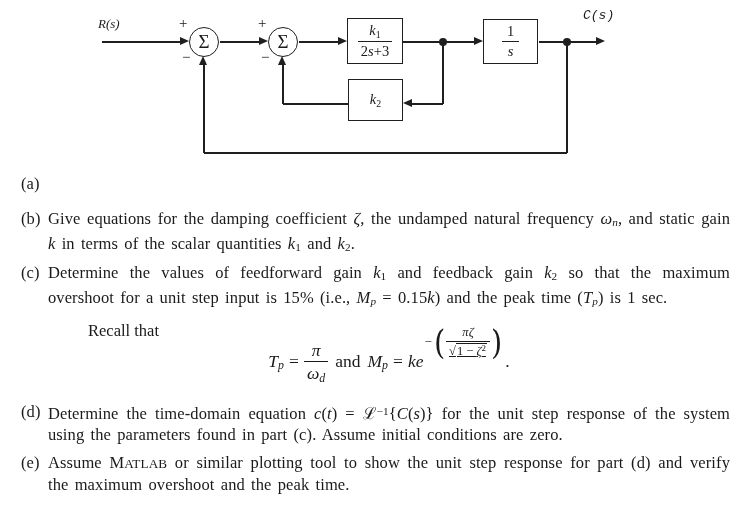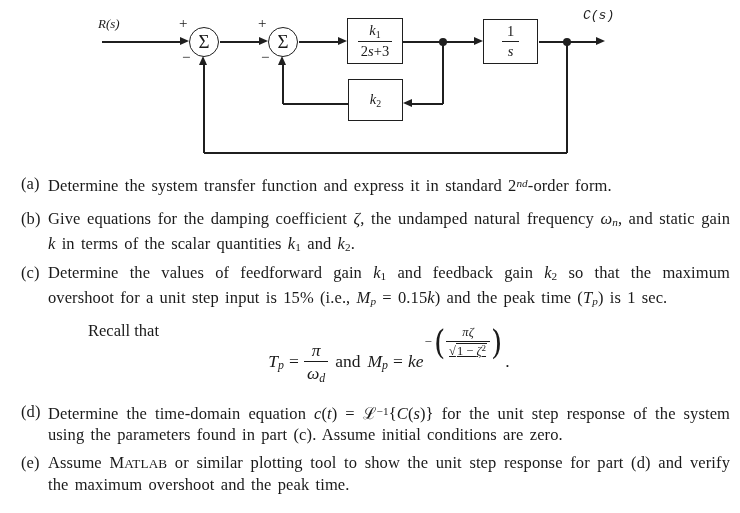--- a/index.html
+++ b/index.html
@@ -133,21 +133,20 @@
   <div class="arr-u" style="left:278px; top:56px;"></div>
 
   <div class="vline" style="left:566px; top:41px; height:112px;"></div>
   <div class="hline" style="left:204px; top:152px; width:363px;"></div>
   <div class="vline" style="left:203px; top:64px; height:89px;"></div>
   <div class="arr-u" style="left:199px; top:56px;"></div>
 </div>
 
 <div class="item" style="top:173px;">
   <span class="ilabel">(a)</span>
-  <span><span class="seg-n">Determine the system transfer function and express it in standard 2</span><span class="seg-sup-i">nd</span><span class="seg-n">-order form.</span></span>
 </div>
 
 <div class="item" style="top:208px;">
   <span class="ilabel">(b)</span>
   <span><span class="seg-n">Give equations for the damping coefficient </span><span class="seg-i">ζ</span><span class="seg-n">, the undamped natural frequency </span><span class="seg-i">ω</span><span class="seg-sub-i">n</span><span class="seg-n">, and static gain </span><span class="seg-i">k</span><span class="seg-n"> in terms of the scalar quantities </span><span class="seg-i">k</span><span class="seg-sub">1</span><span class="seg-n"> and </span><span class="seg-i">k</span><span class="seg-sub">2</span><span class="seg-n">.</span></span>
 </div>
 
 <div class="item" style="top:262px;">
   <span class="ilabel">(c)</span>
   <span><span class="seg-n">Determine the values of feedforward gain </span><span class="seg-i">k</span><span class="seg-sub">1</span><span class="seg-n"> and feedback gain </span><span class="seg-i">k</span><span class="seg-sub">2</span><span class="seg-n"> so that the maximum overshoot for a unit step input is 15% (i.e., </span><span class="seg-i">M</span><span class="seg-sub-i">p</span><span class="seg-n"> = 0.15</span><span class="seg-i">k</span><span class="seg-n">) and the peak time (</span><span class="seg-i">T</span><span class="seg-sub-i">p</span><span class="seg-n">) is 1 sec.</span></span>

